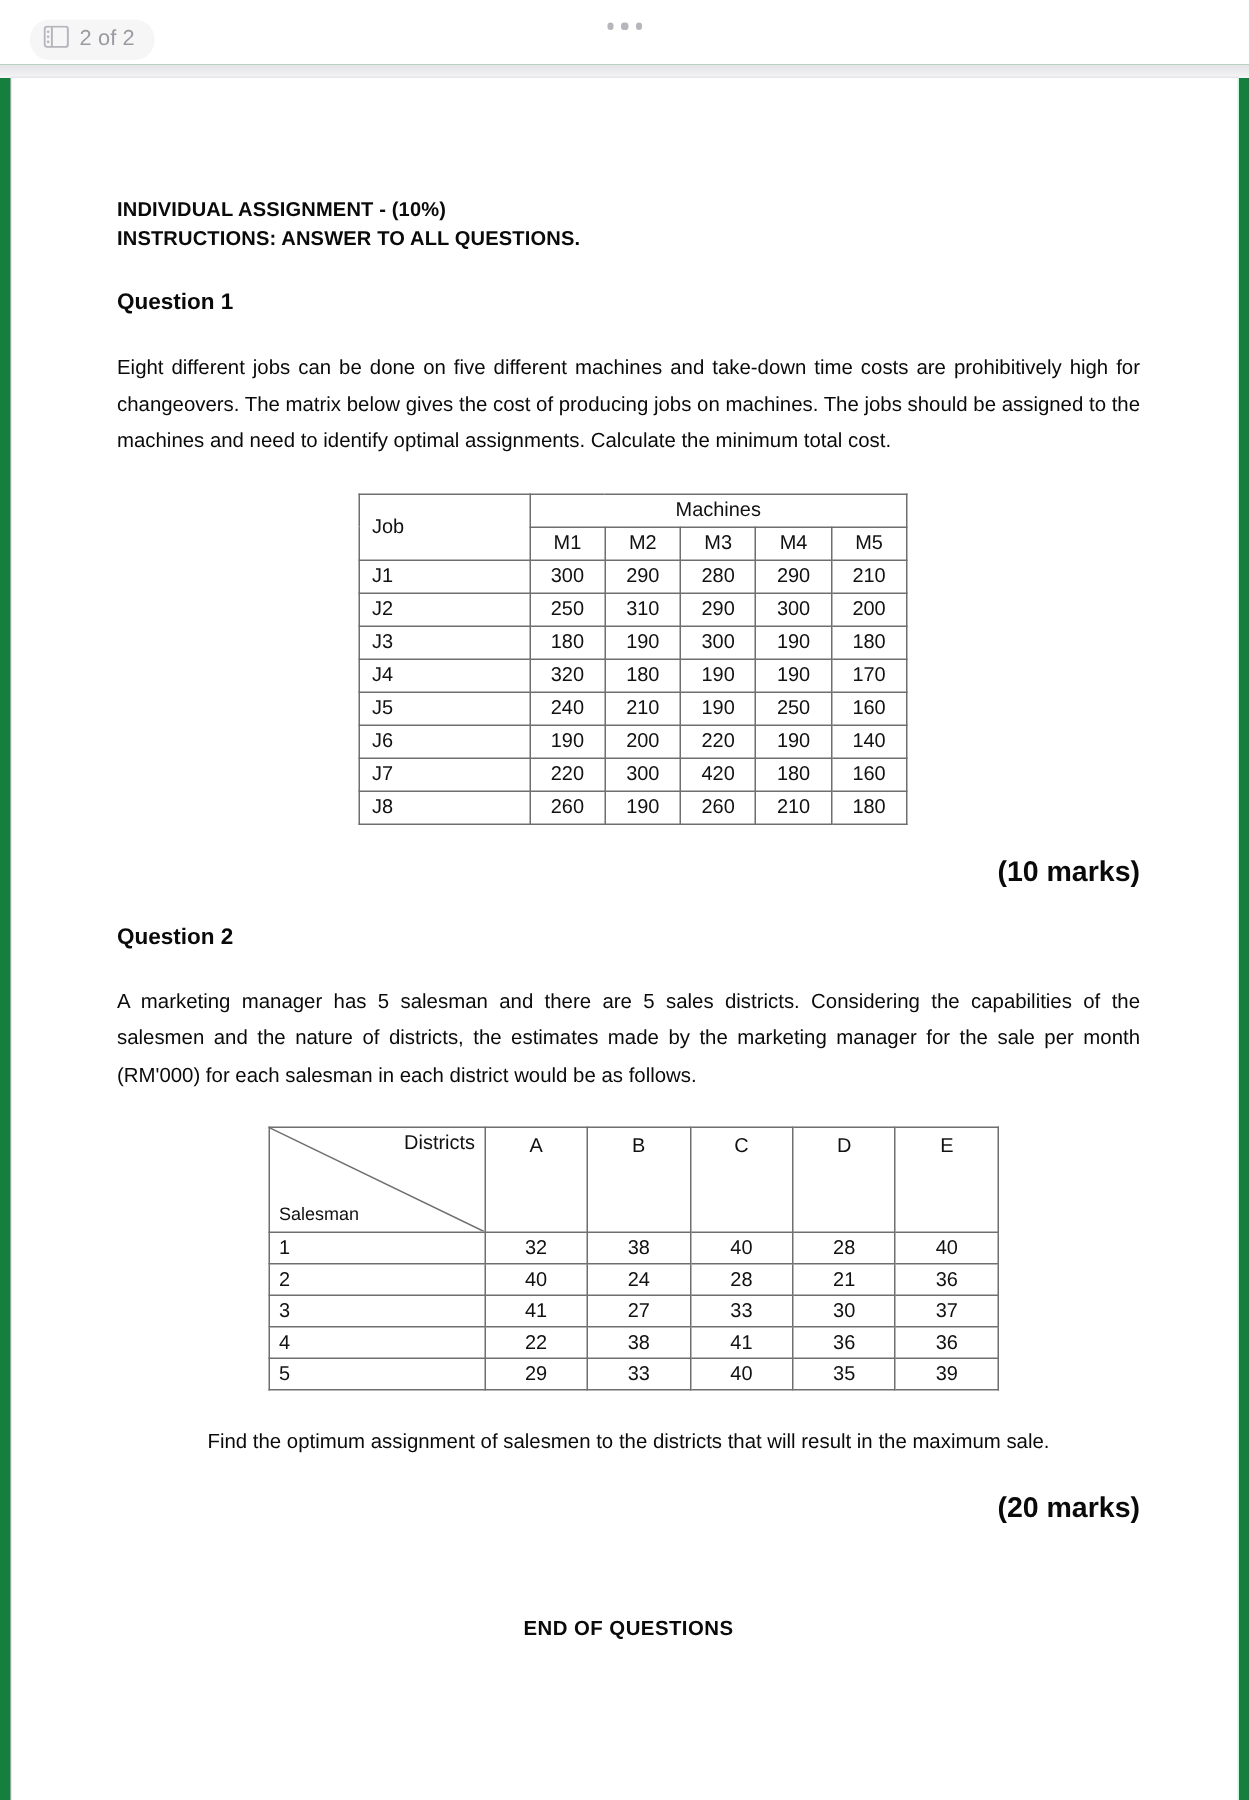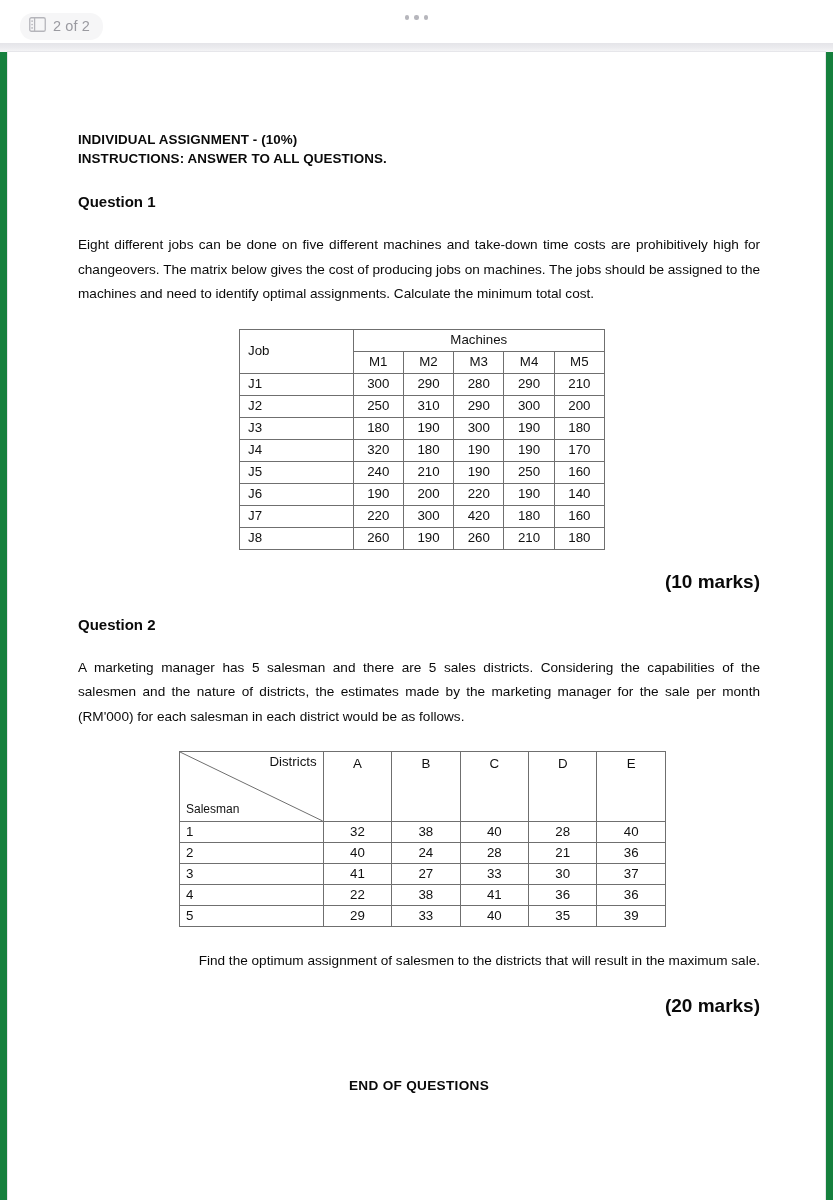--- a/index.html
+++ b/index.html
@@ -111,21 +111,21 @@
     margin-top: 25px;
     line-height: 18px;
   }
 
   .para {
     margin-top: 22px;
     font-size: 13.6px;
     line-height: 24.5px;
     text-align: justify;
   }
-  .para.nojust { text-align: right; }
+  .para.nojust { text-align: center; }
 
   .marks {
     font-weight: bold;
     font-size: 19px;
     text-align: right;
     margin-top: 22px;
   }
 
   .endline {
     font-weight: bold;

